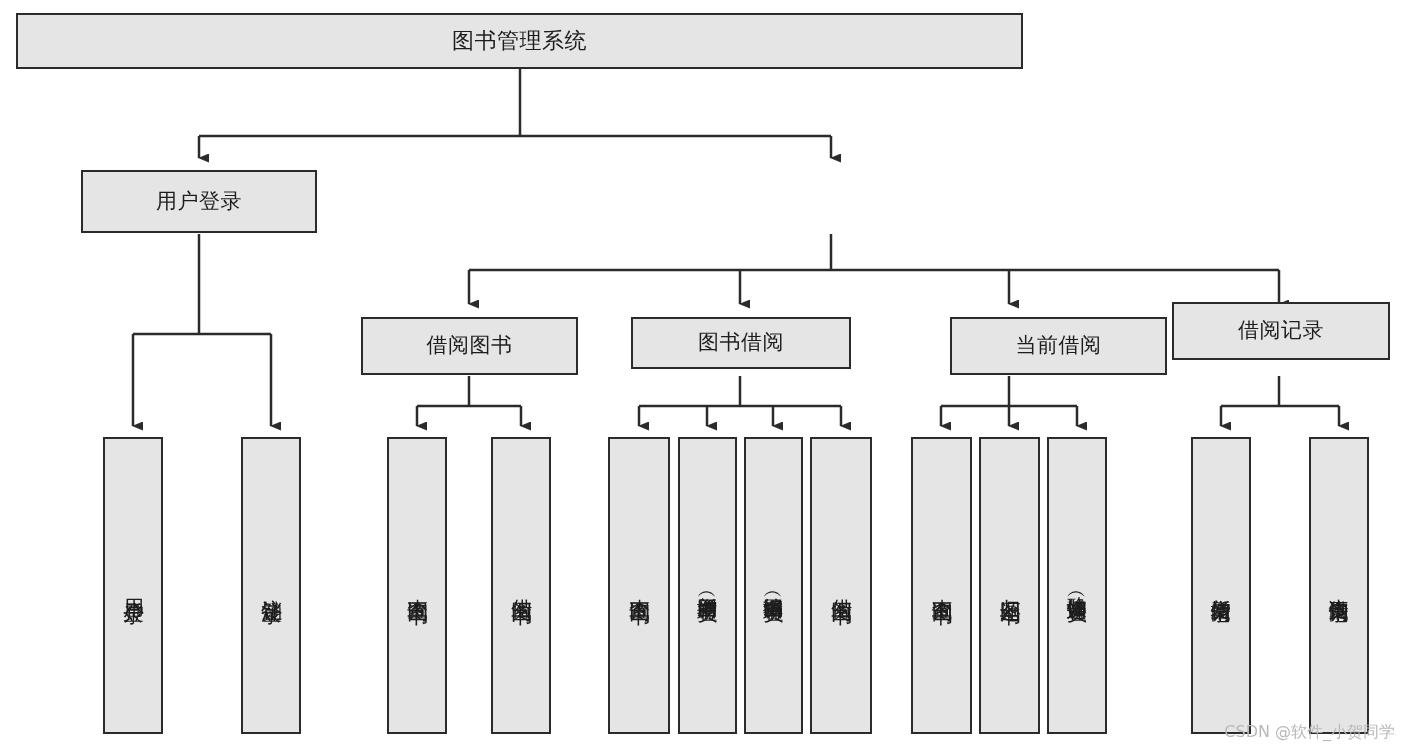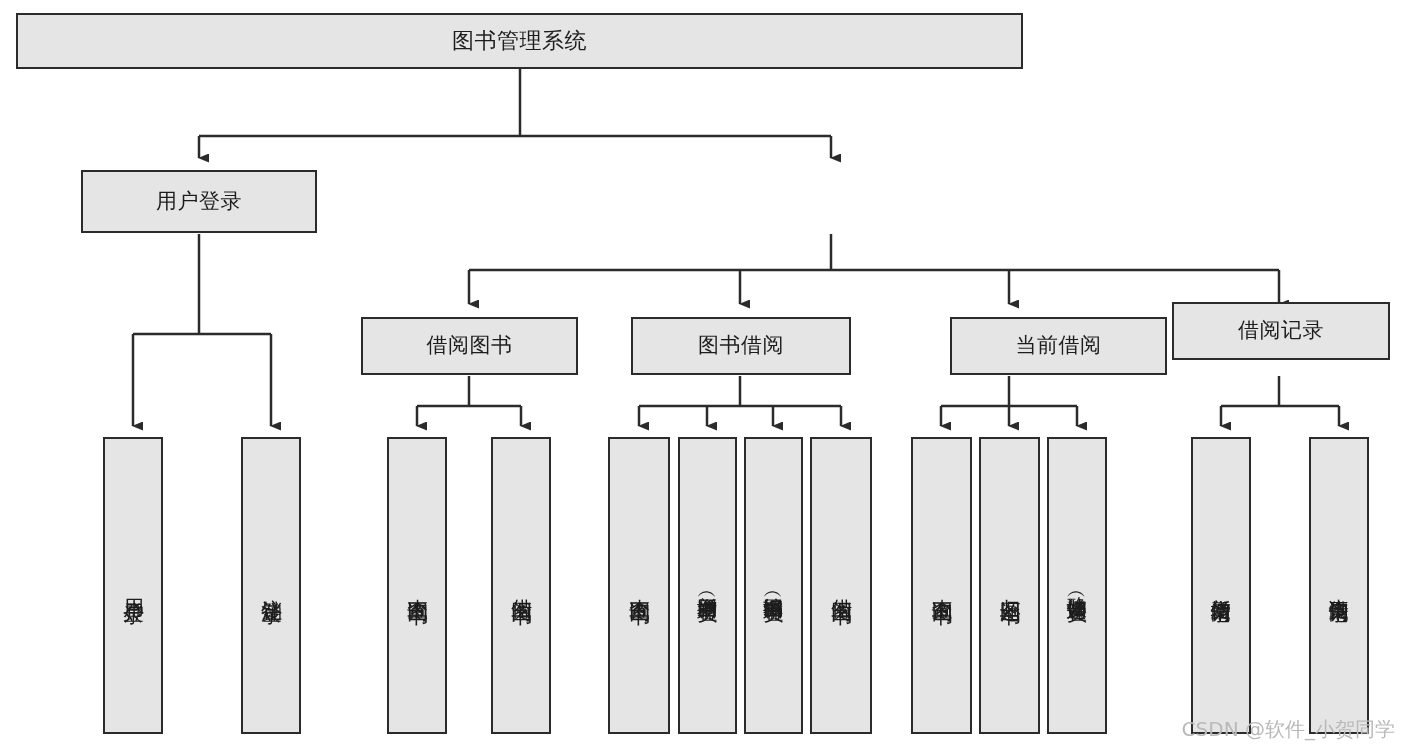--- a/index.html
+++ b/index.html
@@ -63,21 +63,21 @@
     max-height: 282px;
   }
   .node.vertical.narrow .node-label {
     font-size: 20px;
     letter-spacing: 1px;
   }
   #watermark {
     position: absolute;
     right: 10px;
     bottom: 4px;
-    font-size: 20px;
+    font-size: 16px;
     color: #b9b9b9;
     white-space: nowrap;
     user-select: none;
   }
 </style>
 </head>
 <body>
 
 <div id="diagram-root">
 
@@ -135,21 +135,21 @@
     <span class="node-label">图书管理系统</span>
   </div>
 
   <div class="node horizontal" style="left:81px; top:170px; width:236px; height:63px;">
     <span class="node-label">用户登录</span>
   </div>
 
   <div class="node horizontal" style="left:361px; top:317px; width:217px; height:58px;">
     <span class="node-label">借阅图书</span>
   </div>
-  <div class="node horizontal" style="left:631px; top:317px; width:220px; height:58px;">
+  <div class="node horizontal" style="left:631px; top:317px; width:220px; height:52px;">
     <span class="node-label">图书借阅</span>
   </div>
   <div class="node horizontal" style="left:902px; top:317px; width:217px; height:58px;margin-left:48px;">
     <span class="node-label">当前借阅</span>
   </div>
   <div class="node horizontal" style="left:1172px; top:302px; width:218px; height:58px;">
     <span class="node-label">借阅记录</span>
   </div>
 
   <div class="node vertical" style="left:103px; top:437px; width:60px; height:297px;">

